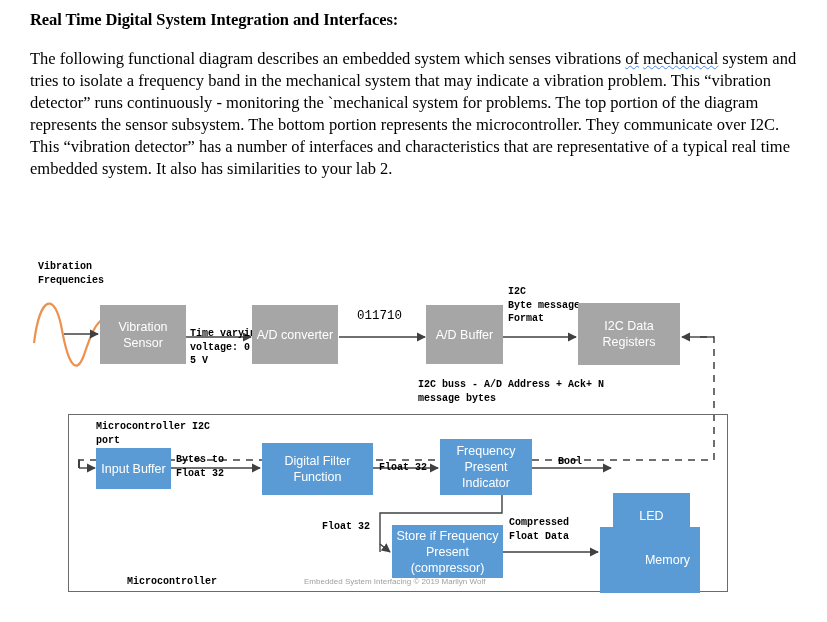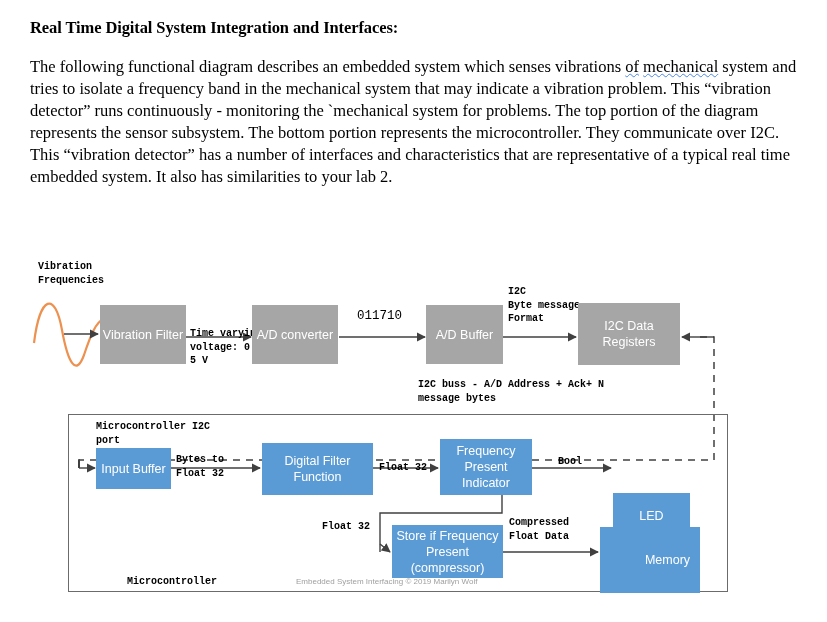--- a/index.html
+++ b/index.html
@@ -21,21 +21,21 @@
     position: absolute;
     left: 30px;
     top: 10px;
     width: 770px;
   }
   #doc-title {
     font-family: "Liberation Serif", serif;
     font-weight: bold;
     font-size: 16.5px;
     line-height: 20px;
-    margin: 8px 0 18px 0;
+    margin: 0 0 18px 0;
     letter-spacing: -0.1px;
   }
   #doc-paragraph {
     font-family: "Liberation Serif", serif;
     font-size: 16.5px;
     line-height: 22px;
     margin: 0;
     text-align: left;
     white-space: normal;
   }
@@ -164,21 +164,21 @@
 
     <line x1="503" y1="297" x2="598" y2="297" stroke="#404040" stroke-width="1.4" marker-end="url(#arrow)"></line>
   </svg>
 
   <div id="mcu-frame"></div>
 
   <div class="lbl" style="left:38px; top:5px;">Vibration
 Frequencies</div>
 
   <div class="node gray" style="left:100px; top:50px; width:86px; height:59px;">Vibration
-Filter</div>
+Sensor</div>
 
   <div class="lbl" style="left:190px; top:32px;margin-top:40px;">Time varying
 voltage: 0 to
 5 V</div>
 
   <div class="node gray" style="left:252px; top:50px; width:86px; height:59px;">A/D converter</div>
 
   <div class="lbl plain" style="left:357px; top:55px;">011710</div>
 
   <div class="node gray" style="left:426px; top:50px; width:77px; height:59px;">A/D Buffer</div>
@@ -221,14 +221,14 @@
 Frequency Present
 (compressor)</div>
 
   <div class="lbl" style="left:509px; top:261px;">Compressed
 Float Data</div>
 
   <div class="node blue" style="left:600px; top:272px; width:100px; height:66px;padding-left:37px;">Memory</div>
 
   <div class="lbl" style="left:127px; top:320px;">Microcontroller</div>
 
-  <div class="footer-credit" style="left:288px; top:322px;padding-left:8px;">Embedded System Interfacing © 2019 Marilyn Wolf</div>
+  <div class="footer-credit" style="left:296px; top:322px;padding-left:8px;">Embedded System Interfacing © 2019 Marilyn Wolf</div>
 </div>
 
 </body></html>

